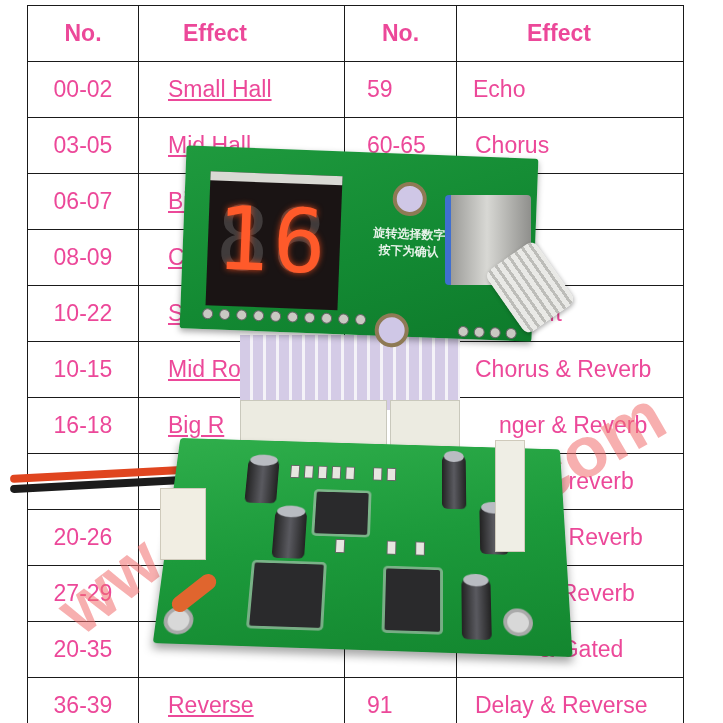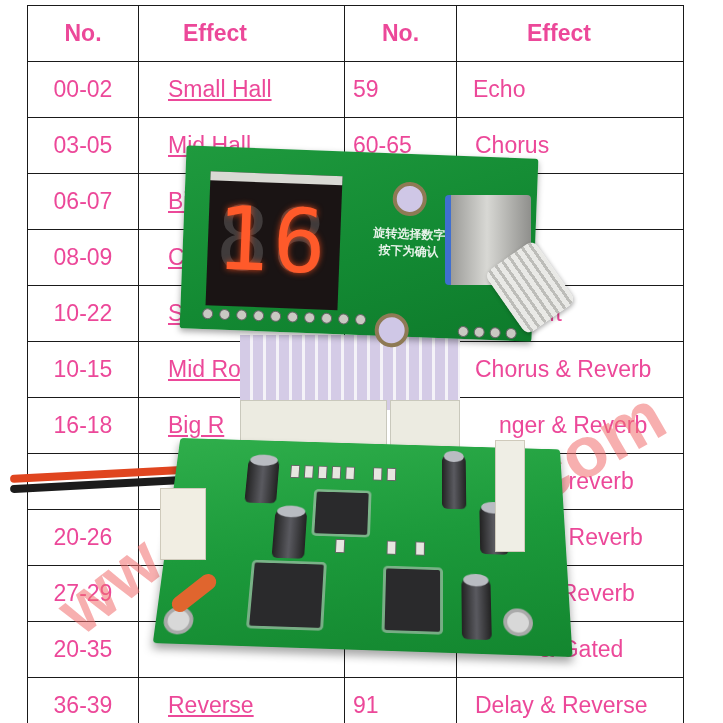--- a/index.html
+++ b/index.html
@@ -21,21 +21,21 @@
   }
   .tbl th { font-weight:bold; font-size:23px; text-align:center; }
   .tbl col.c1 { width:111px; }
   .tbl col.c2 { width:206px; }
   .tbl col.c3 { width:112px; }
   .tbl col.c4 { width:227px; }
   .tbl th.eff1 { text-align:left; padding-left:44px; }
   .tbl th.eff2 { text-align:left; padding-left:70px; }
   .tbl td.no  { text-align:center; }
   .tbl td.eff { text-align:left; padding-left:29px;text-decoration:underline; }
-  .tbl td.no2 { text-align:left; padding-left:8px; }
+  .tbl td.no2 { text-align:left; padding-left:22px; }
   .tbl td.eff2 { text-align:left; padding-left:18px; }
   .tbl td.eff2.indent { padding-left:16px; }
 
   
   .watermark {
     position:absolute; color:rgba(240,110,110,0.55);
     font-weight:bold; font-family:"Liberation Sans", sans-serif;
     pointer-events:none;
   }
   .wm1 { left:55px; top:545px; font-size:70px; transform:rotate(-38deg); }

